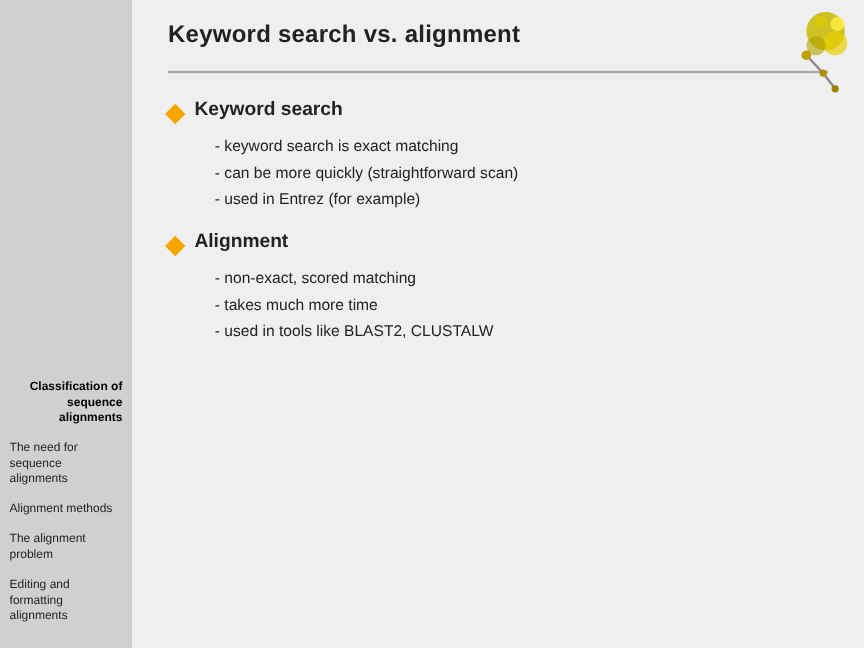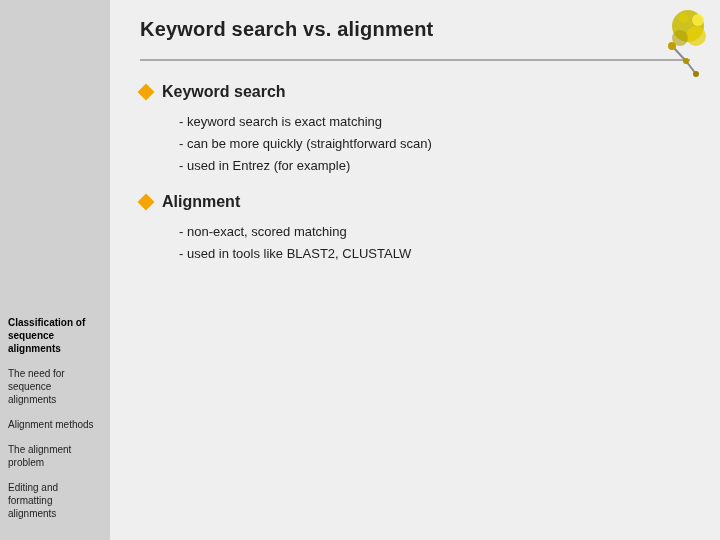--- a/index.html
+++ b/index.html
@@ -29,20 +29,21 @@
       padding: 6px 8px;
       font-size: 10px;
       color: #222;
       line-height: 1.3;
       cursor: pointer;
     }
 
     .sidebar-item.active {
       font-weight: bold;
       color: #000;
+      text-align: right;
     }
 
     
     .main {
       flex: 1;
       background: #efefef;
       position: relative;
       padding: 18px 30px 18px 30px;
     }
 
@@ -63,21 +64,21 @@
 
     .divider {
       height: 2px;
       background: #aaa;
       margin-bottom: 22px;
     }
 
     
     .section-header {
       display: flex;
-      align-items: center;
+      align-items: flex-end;
       margin-bottom: 10px;
       margin-top: 10px;
     }
 
     .diamond {
       width: 12px;
       height: 12px;
       background: #f5a500;
       transform: rotate(45deg);
       margin-right: 10px;
@@ -176,17 +177,20 @@
 
   <div class="section-header">
     <div class="diamond"></div>
     <span class="section-title">Alignment</span>
   </div>
   <div class="bullet-list">
     <div class="bullet-item">
       <span>non-exact, scored matching</span>
     </div>
     <div class="bullet-item">
+      <span>takes much more time</span>
+    </div>
+    <div class="bullet-item">
       <span>used in tools like BLAST2, CLUSTALW</span>
     </div>
   </div>
 
 </div>
 
 </body></html>

